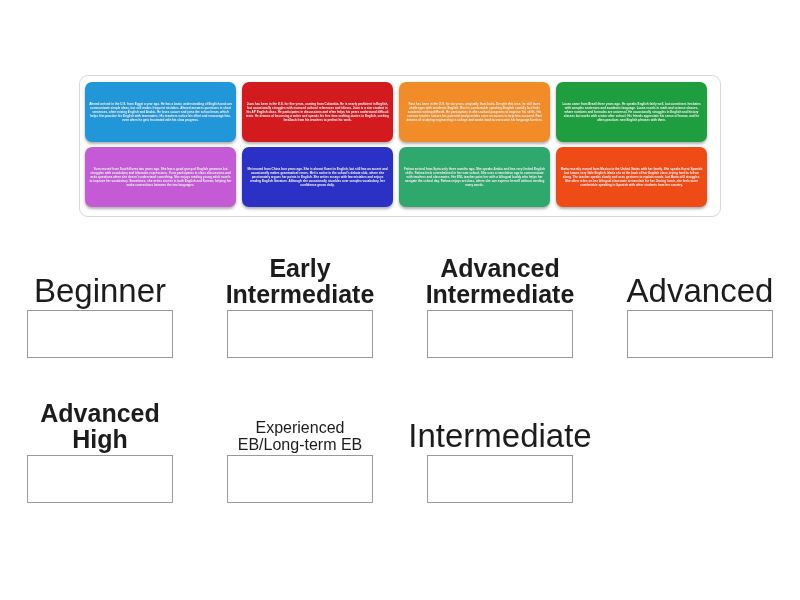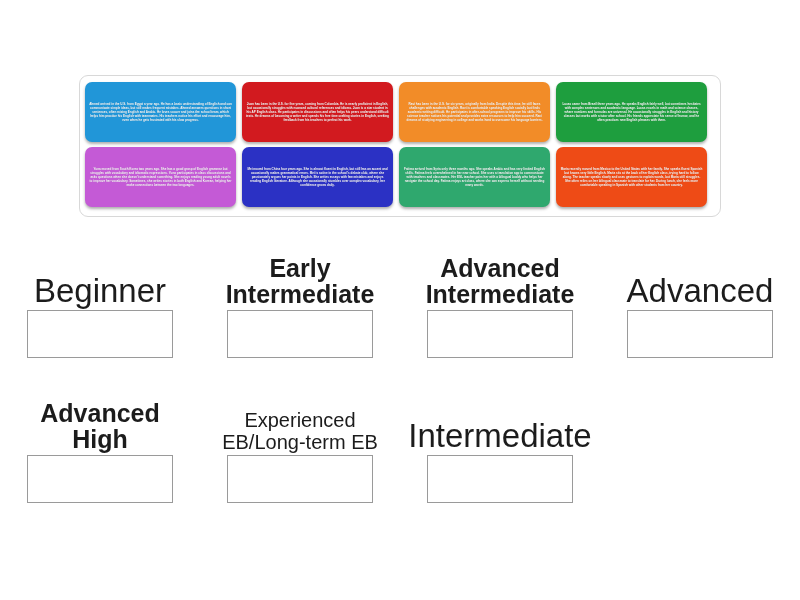--- a/index.html
+++ b/index.html
@@ -81,21 +81,21 @@
     font-weight: 400;
     display: flex;
     align-items: flex-end;
     justify-content: center;
     height: 76px;
     padding-bottom: 2px;
     box-sizing: border-box;
   }
   .slot-label.one-line { font-size: 33px; }
   .slot-label.two-line { font-size: 25px; font-weight: bold; }
-  .slot-label.small    { font-size: 20px; }
+  .slot-label.small    { font-size: 16px; }
 
   .dropzone {
     width: 146px;
     height: 48px;
     border: 1px solid #9a9a9a;
     background: #ffffff;
     box-sizing: border-box;
   }
 </style>
 </head>

